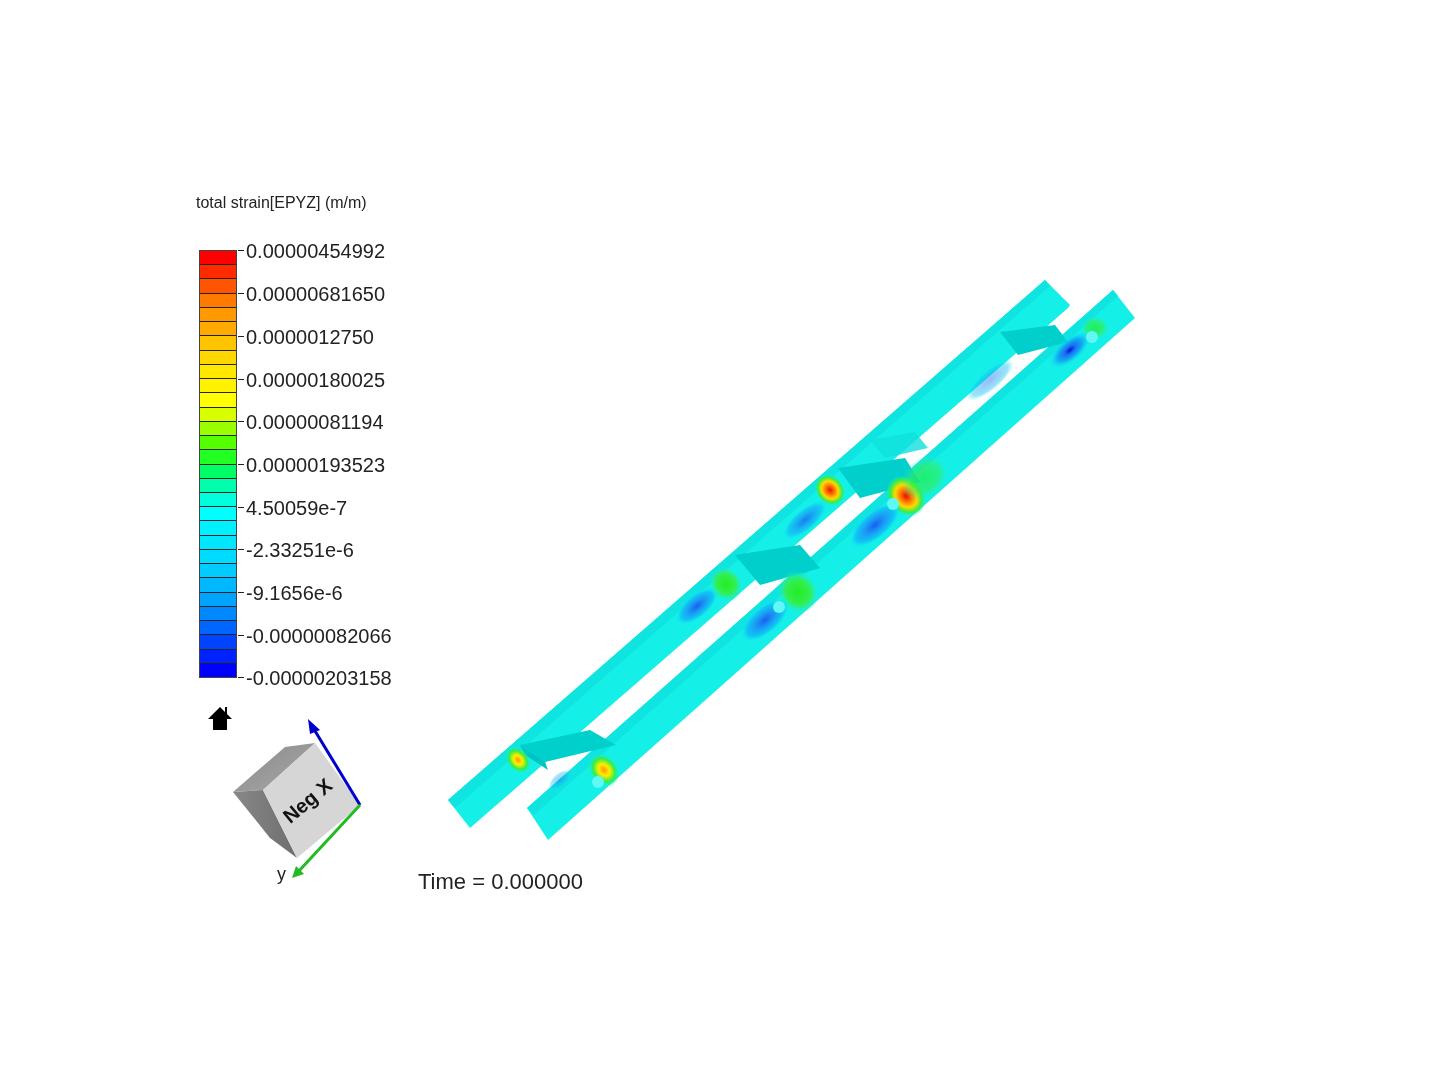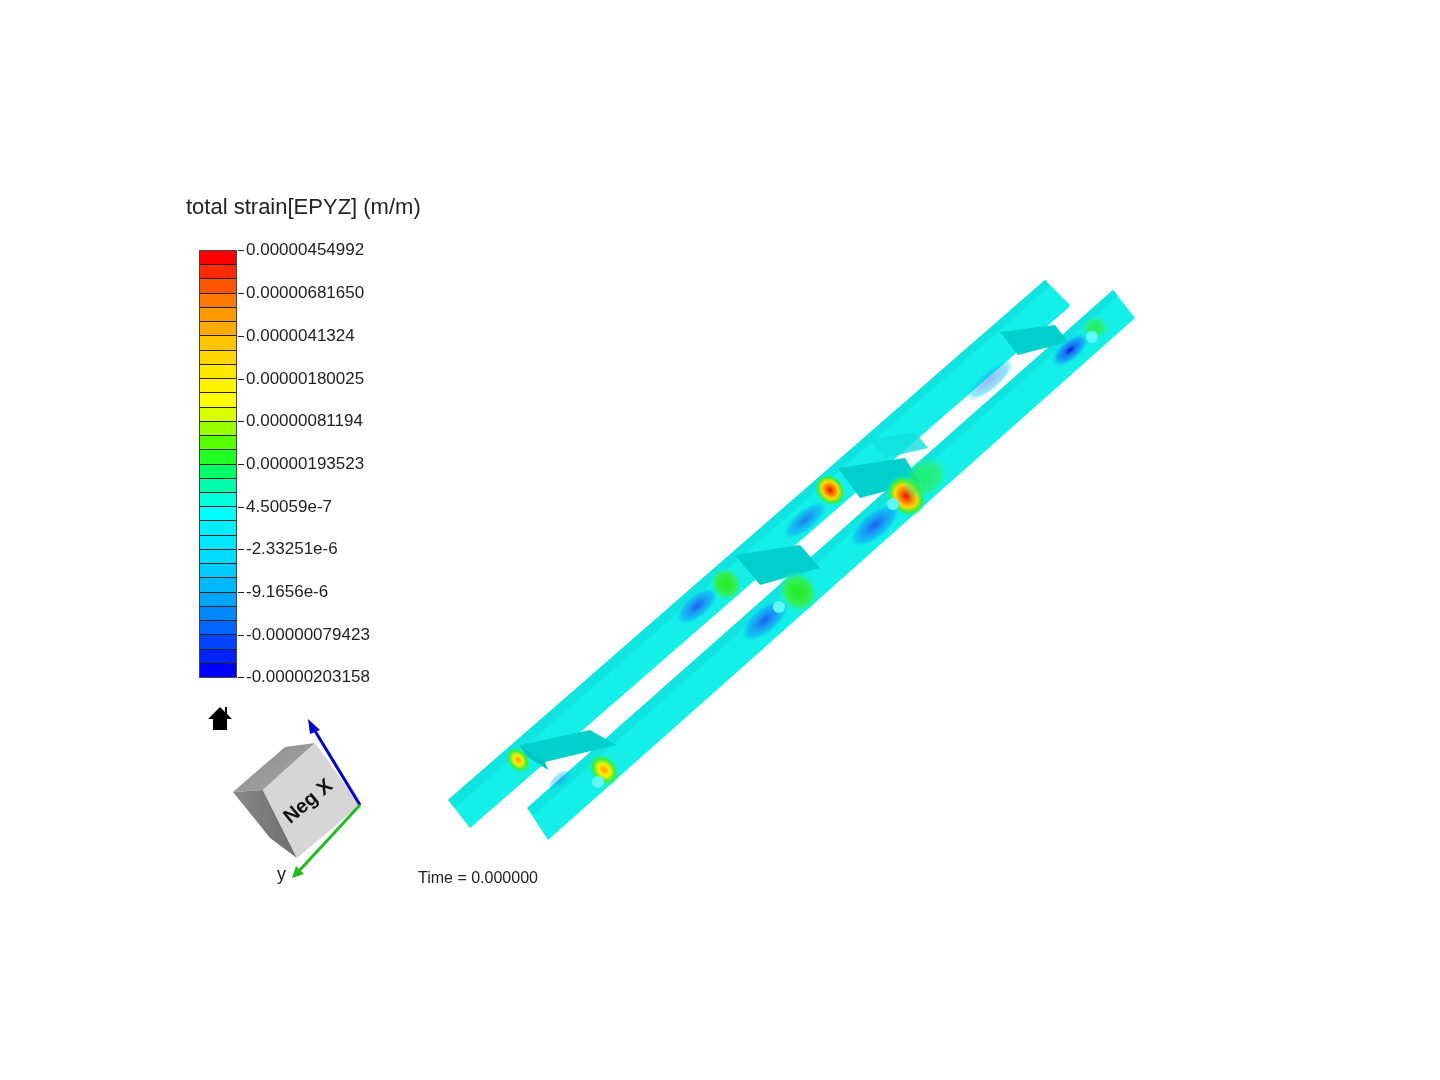--- a/index.html
+++ b/index.html
@@ -1,28 +1,28 @@
 <!DOCTYPE html>
 <html><head>
 <meta charset="utf-8">
 <style>
   html, body { margin: 0; padding: 0; background: #ffffff; }
   body { width: 1440px; height: 1080px; position: relative; overflow: hidden;
          font-family: "Liberation Sans", "DejaVu Sans", sans-serif; color: #222; }
-  .legend-title { position: absolute; left: 186px; top: 194px; font-size: 22px; white-space: nowrap; }
+  .legend-title { position: absolute; left: 196px; top: 194px; font-size: 16px; white-space: nowrap; }
   .colorbar { position: absolute; left: 199px; top: 250px; width: 38px; height: 428px;
               border: 1px solid #444; box-sizing: border-box; display: flex; flex-direction: column; }
   .band { flex: 1 1 0; border-bottom: 1px solid #222; box-sizing: border-box; }
   .band:last-child { border-bottom: none; }
   .tick { position: absolute; left: 238px; height: 0; }
   .tick-line { position: absolute; left: 0; top: 0; width: 6px; border-top: 1px solid #222; }
-  .tick-label { position: absolute; left: 8px; top: -10px; font-size: 17px; white-space: nowrap; }
+  .tick-label { position: absolute; left: 8px; top: -10px; font-size: 20px; white-space: nowrap; }
   .home-btn { position: absolute; left: 206px; top: 706px; width: 28px; height: 26px; cursor: pointer; }
   .cube-widget { position: absolute; left: 220px; top: 710px; width: 160px; height: 180px; }
-  .time-label { position: absolute; left: 418px; top: 869px; font-size: 16px; white-space: nowrap; }
+  .time-label { position: absolute; left: 418px; top: 869px; font-size: 22px; white-space: nowrap; }
   .viewport { position: absolute; left: 0; top: 0; width: 1440px; height: 1080px; }
 </style>
 </head>
 <body>
 
 <div class="legend-title">total strain[EPYZ] (m/m)</div>
 <div class="colorbar" id="colorbar">
     <div class="band" style="background: rgb(255, 0, 0);"></div>
     <div class="band" style="background: rgb(255, 42, 0);"></div>
     <div class="band" style="background: rgb(255, 85, 0);"></div>
@@ -58,21 +58,21 @@
     <div class="tick" style="top: 250px;">
       <div class="tick-line"></div>
       <div class="tick-label">0.00000454992</div>
     </div>
     <div class="tick" style="top: 293px;">
       <div class="tick-line"></div>
       <div class="tick-label">0.00000681650</div>
     </div>
     <div class="tick" style="top: 336px;">
       <div class="tick-line"></div>
-      <div class="tick-label">0.0000041324</div>
+      <div class="tick-label">0.0000012750</div>
     </div>
     <div class="tick" style="top: 379px;">
       <div class="tick-line"></div>
       <div class="tick-label">0.00000180025</div>
     </div>
     <div class="tick" style="top: 421px;">
       <div class="tick-line"></div>
       <div class="tick-label">0.00000081194</div>
     </div>
     <div class="tick" style="top: 464px;">
@@ -86,21 +86,21 @@
     <div class="tick" style="top: 549px;">
       <div class="tick-line"></div>
       <div class="tick-label">-2.33251e-6</div>
     </div>
     <div class="tick" style="top: 592px;">
       <div class="tick-line"></div>
       <div class="tick-label">-9.1656e-6</div>
     </div>
     <div class="tick" style="top: 635px;">
       <div class="tick-line"></div>
-      <div class="tick-label">-0.00000079423</div>
+      <div class="tick-label">-0.00000082066</div>
     </div>
     <div class="tick" style="top: 677px;">
       <div class="tick-line"></div>
       <div class="tick-label">-0.00000203158</div>
     </div>
   </div>
 
 <svg class="viewport" viewBox="0 0 1440 1080" xmlns="http://www.w3.org/2000/svg">
   <defs>
     <radialGradient id="hotRed" cx="50%" cy="50%" r="50%">

